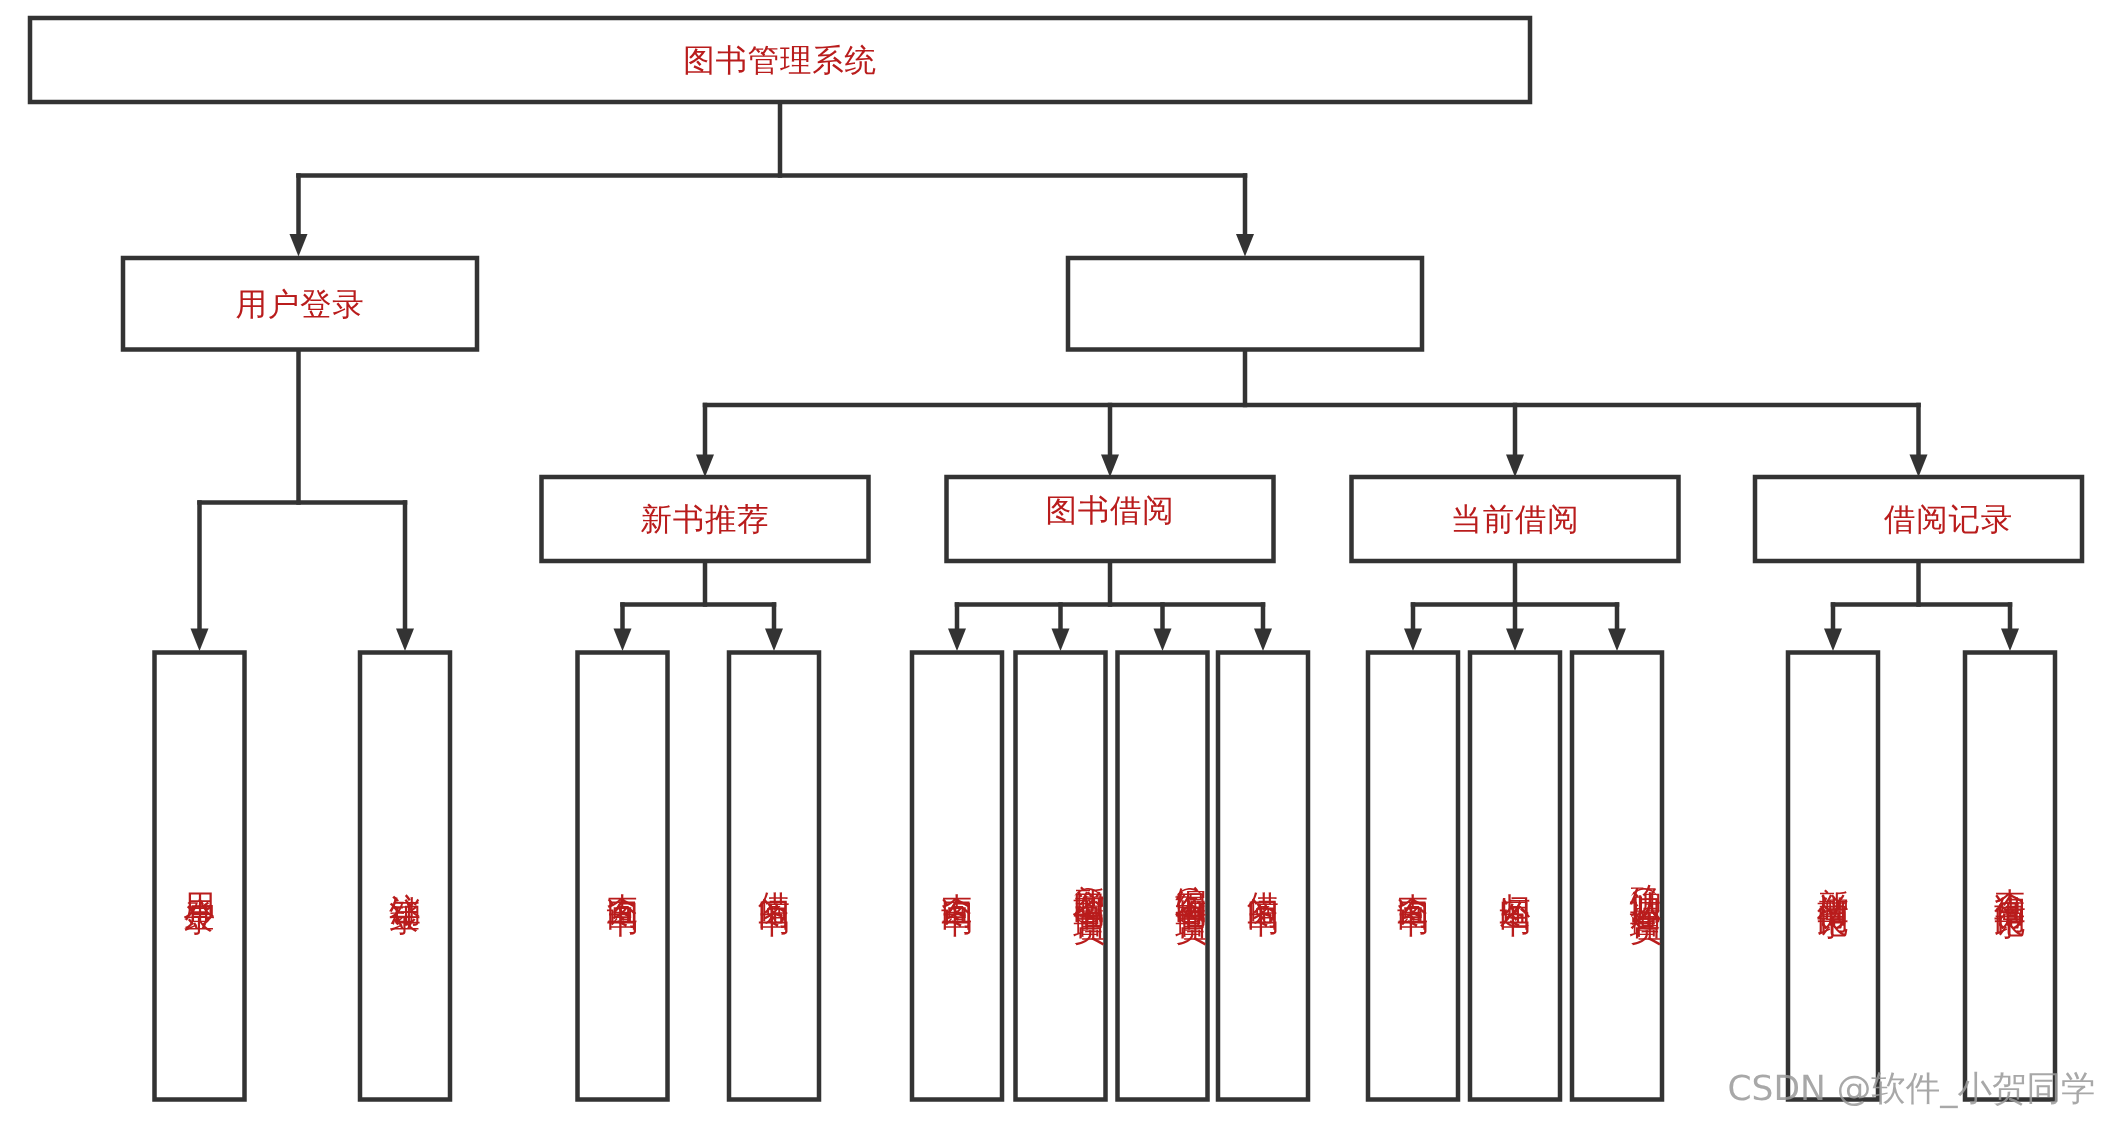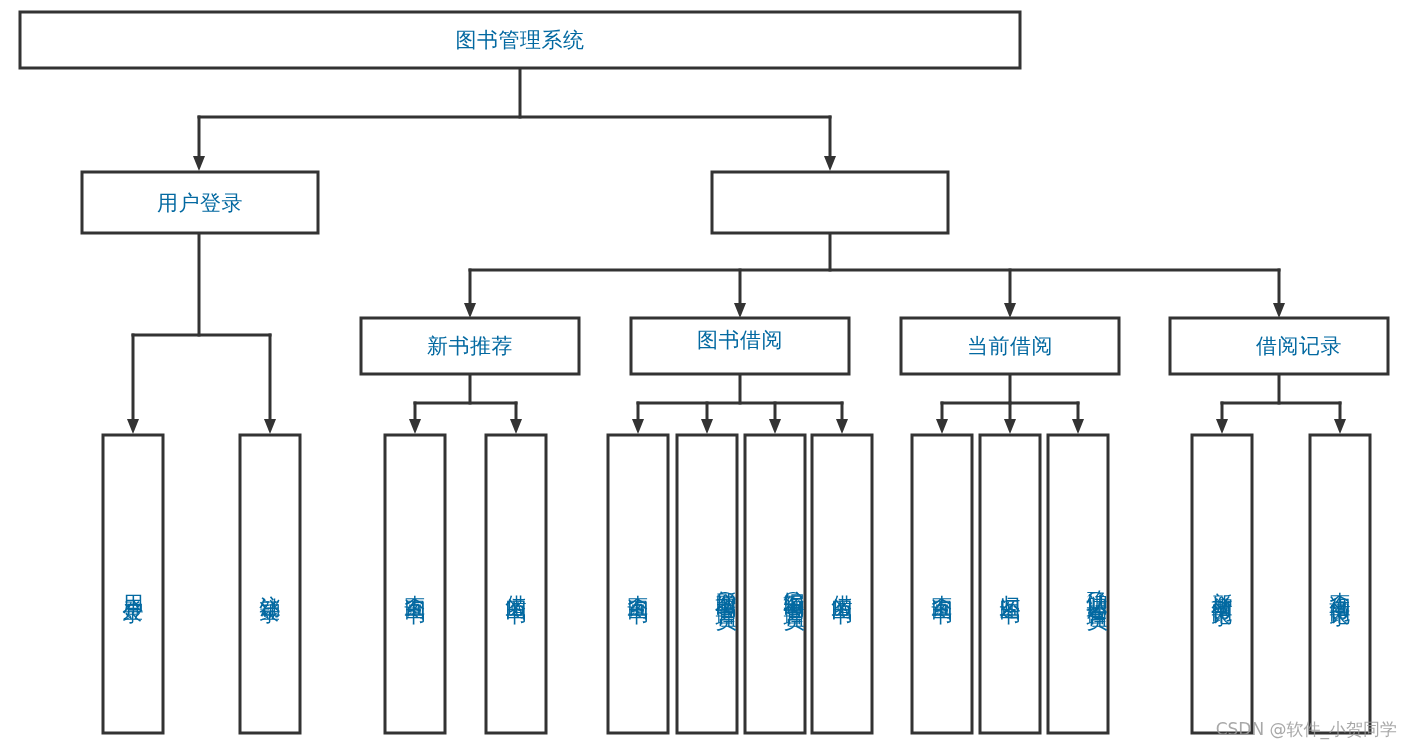--- a/index.html
+++ b/index.html
@@ -38,21 +38,21 @@
   }
   .arrow-head {
     fill: #333333;
     stroke: none;
   }
   .node-label {
     position: absolute;
     display: flex;
     align-items: center;
     justify-content: center;
-    color: #0369a1;
+    color: #b91c1c;
     font-family: "DejaVu Sans", "Liberation Sans", sans-serif;
     pointer-events: none;
     box-sizing: border-box;
   }
   .node-label.horizontal {
     font-size: 21px;
     letter-spacing: 0.5px;
     white-space: nowrap;
   }
   .node-label.vertical {
@@ -65,21 +65,21 @@
     padding-top: 4px;
   }
   .node-label.vertical.centered {
     align-items: center;
     padding-top: 0;
   }
   .watermark {
     position: absolute;
     right: 8px;
     bottom: 6px;
-    font-size: 17px;
+    font-size: 23px;
     color: #9a9a9a;
     font-family: "DejaVu Sans", "Liberation Sans", sans-serif;
     white-space: nowrap;
     opacity: 0.85;
   }
 </style>
 </head>
 <body>
 
 <div id="canvas">

